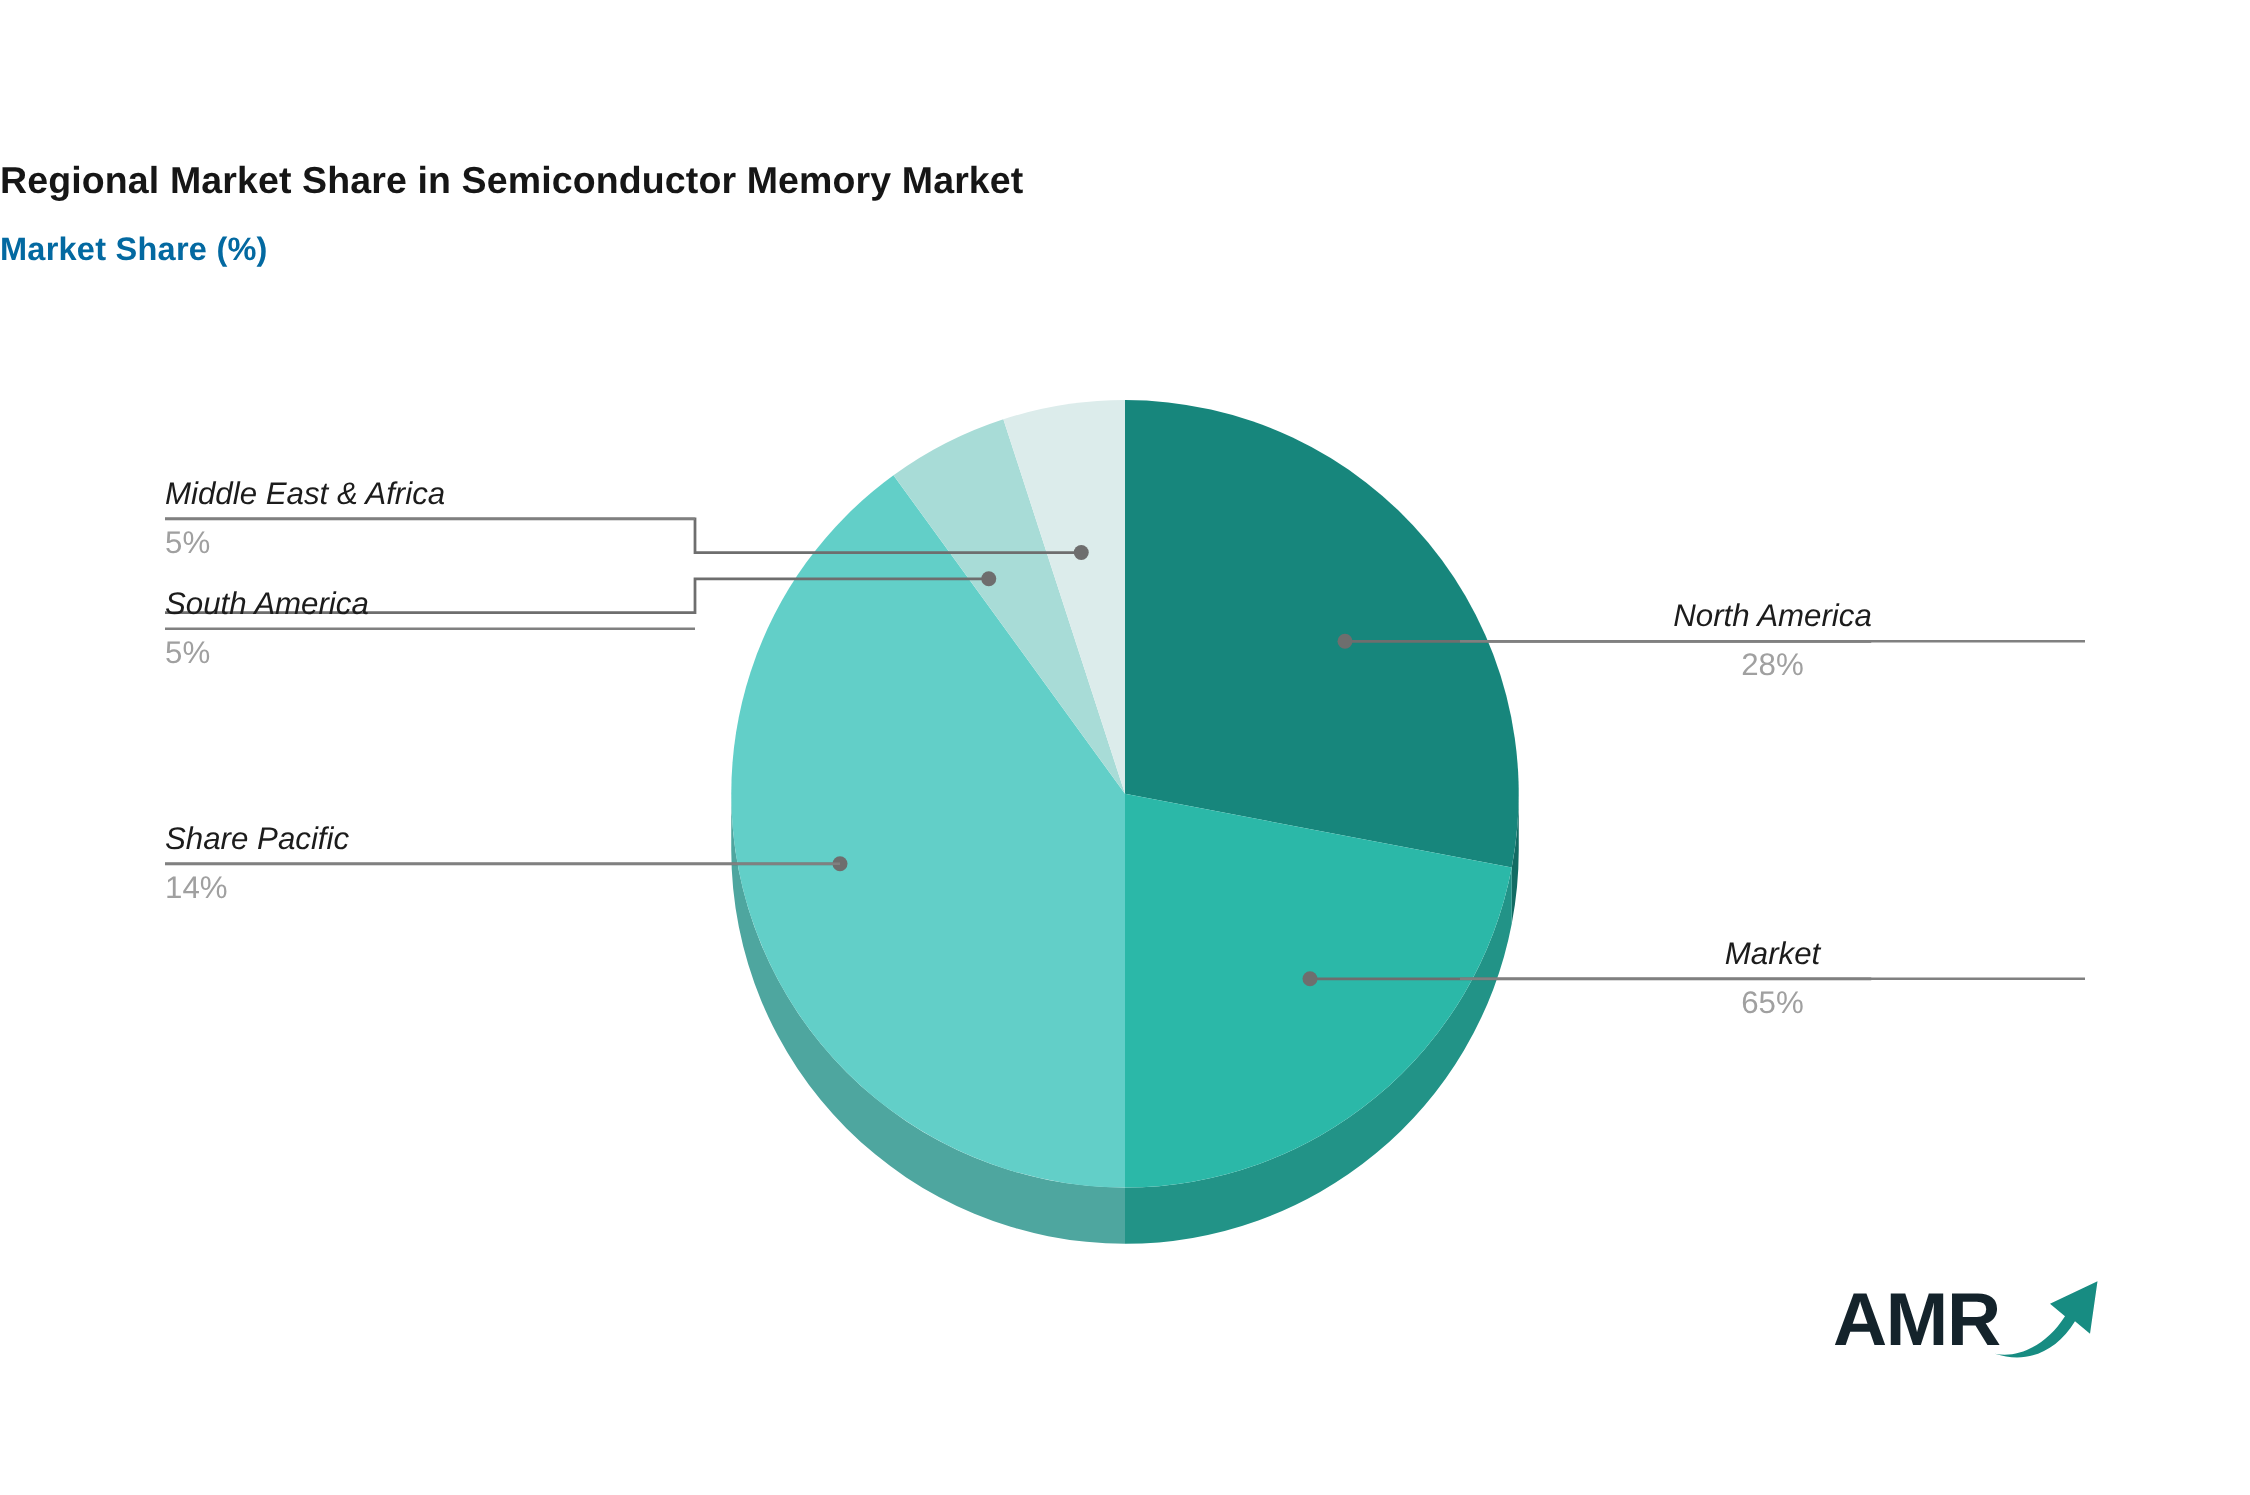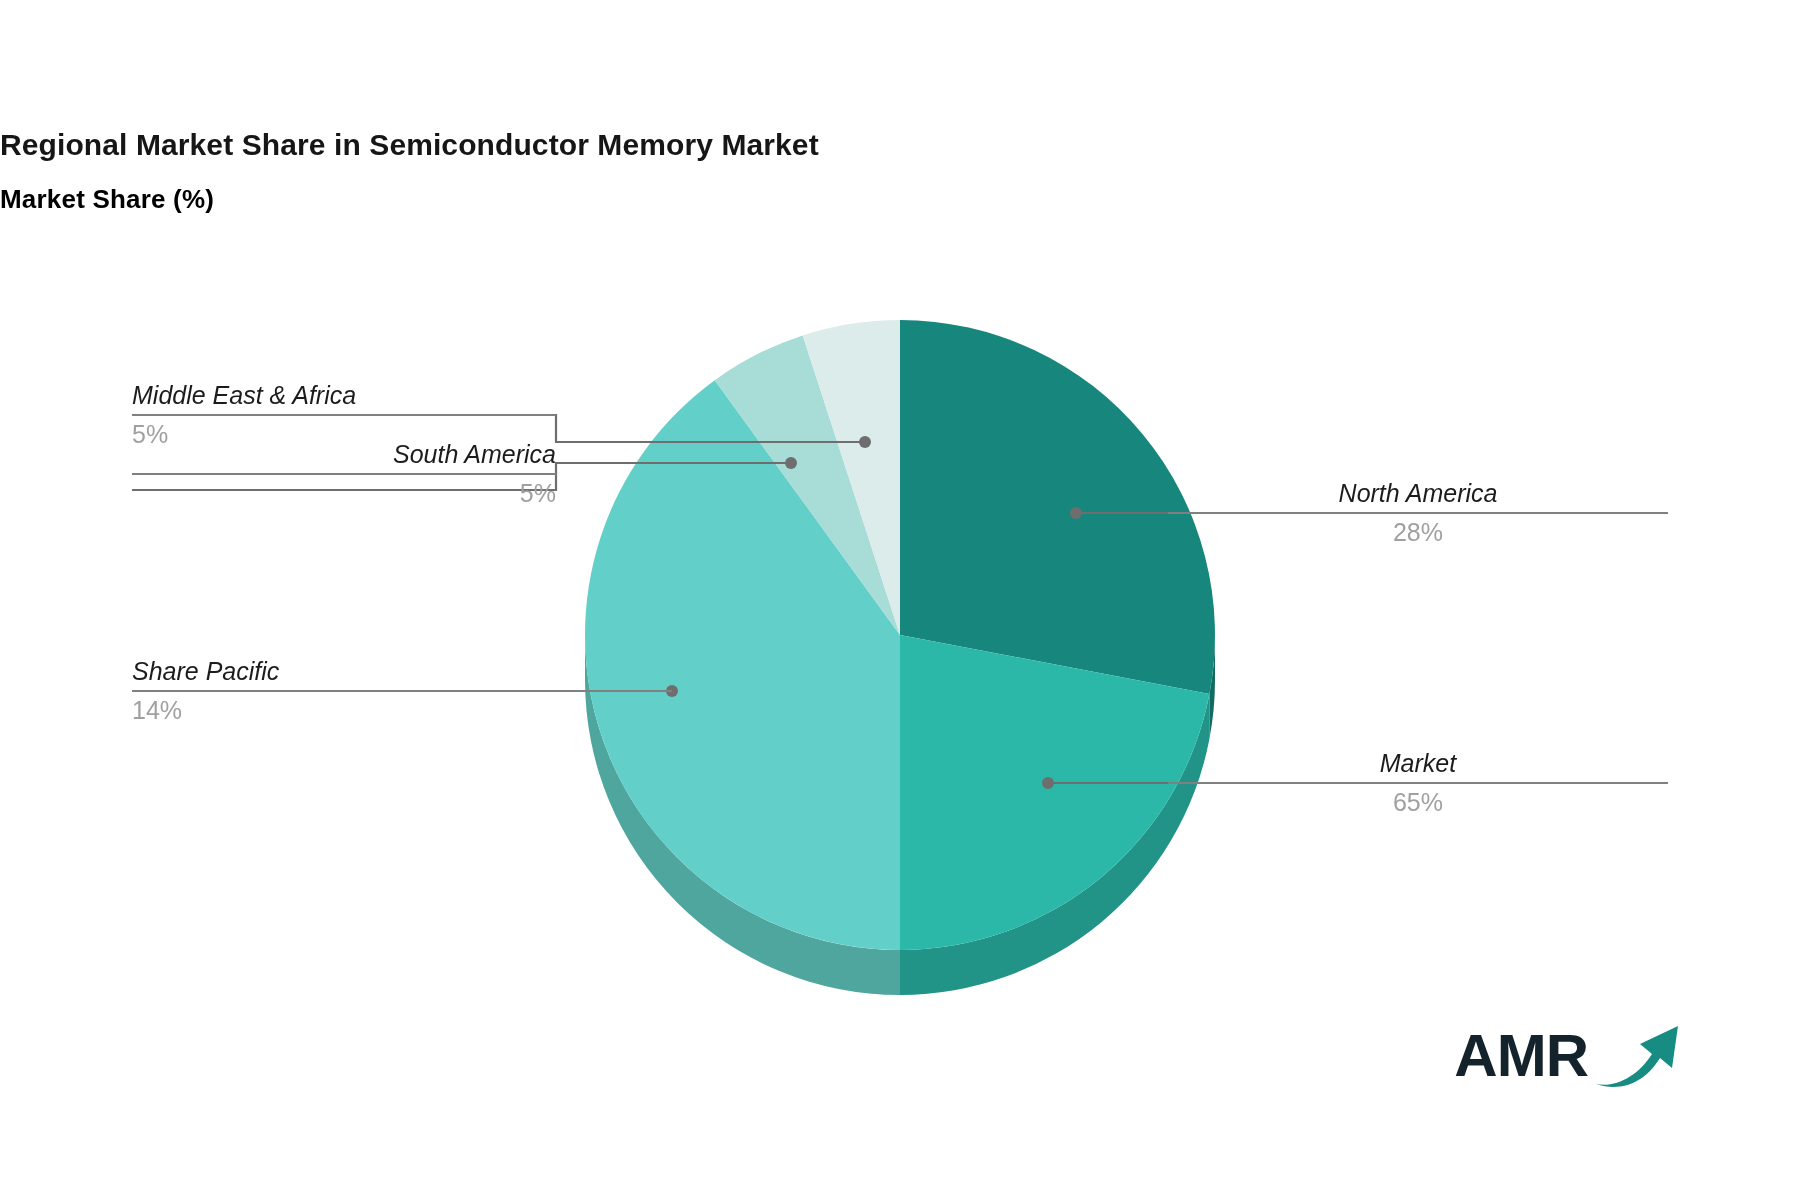--- a/index.html
+++ b/index.html
@@ -34,21 +34,21 @@
     font-size: 30px;
     font-weight: bold;
     color: #161616;
     letter-spacing: 0.1px;
     line-height: 1.1;
     margin: 0;
   }
   .chart-subtitle {
     font-size: 26px;
     font-weight: bold;
-    color: #000000;
+    color: #0369a1;
     letter-spacing: 0.2px;
     line-height: 1.1;
     margin: 24px 0 0 0;
   }
 
   
   #pie-svg {
     position: absolute;
     left: 0;
     top: 0;
@@ -85,21 +85,21 @@
   .callout.left  { text-align: left; }
   .callout.right { text-align: center; }
 
   
   #amr-logo {
     position: absolute;
     right: 120px;
     bottom: 110px;
     display: flex;
     align-items: flex-end;
-    gap: 12px;
+    gap: 0px;
   }
   #amr-logo .amr-word {
     font-size: 60px;
     font-weight: bold;
     letter-spacing: -1px;
     color: #14232b;
     line-height: 60px;
   }
   #amr-logo .amr-arrow {
     margin-left: -6px;
@@ -155,21 +155,21 @@
       <circle cx="865" cy="442" r="6" fill="#6e6e6e" stroke="none"></circle>
     </g>
   </svg>
 
   <div class="callout left" style="left:132px; top:380px; width:424px;">
     <span class="cl-name">Middle East &amp; Africa</span>
     <span class="cl-rule"></span>
     <span class="cl-value">5%</span>
   </div>
 
-  <div class="callout left" style="left:132px; top:439px; width:424px;text-align:right;">
+  <div class="callout left" style="left:132px; top:468px; width:424px;">
     <span class="cl-name">South America</span>
     <span class="cl-rule"></span>
     <span class="cl-value">5%</span>
   </div>
 
   <div class="callout left" style="left:132px; top:656px; width:540px;">
     <span class="cl-name">Share Pacific</span>
     <span class="cl-rule"></span>
     <span class="cl-value">14%</span>
   </div>

